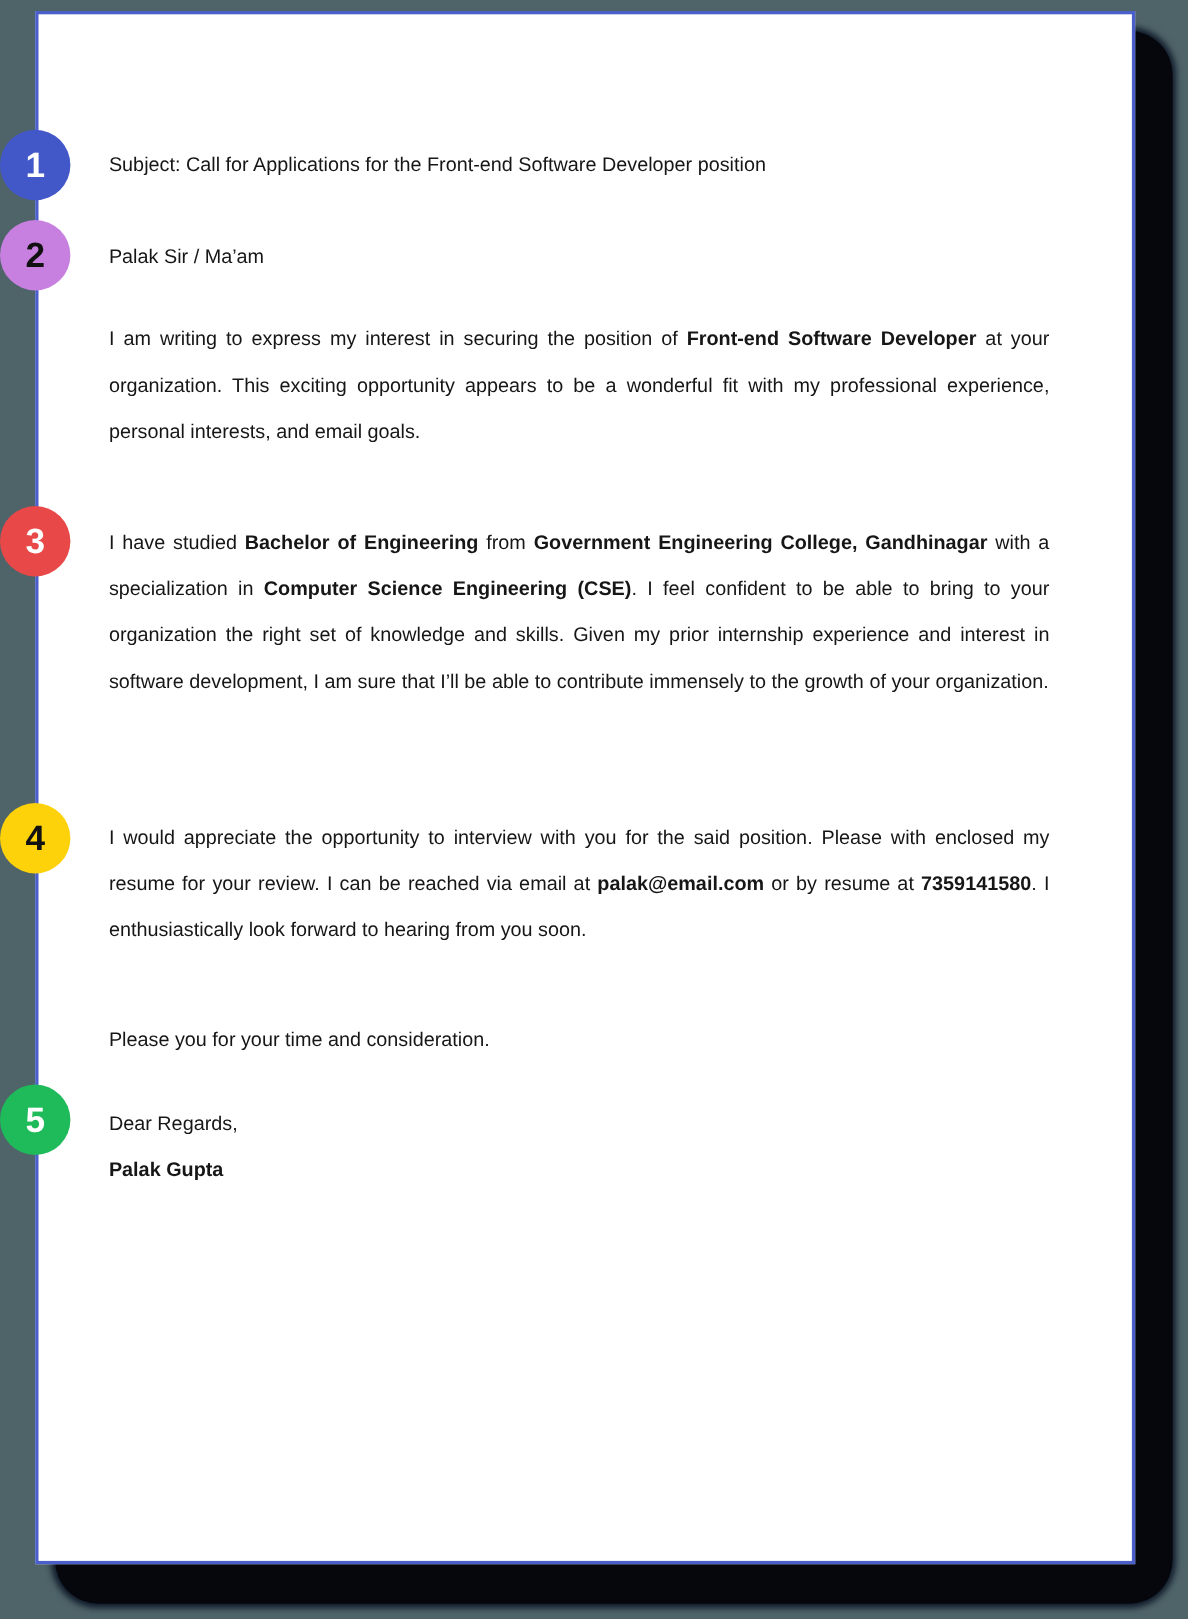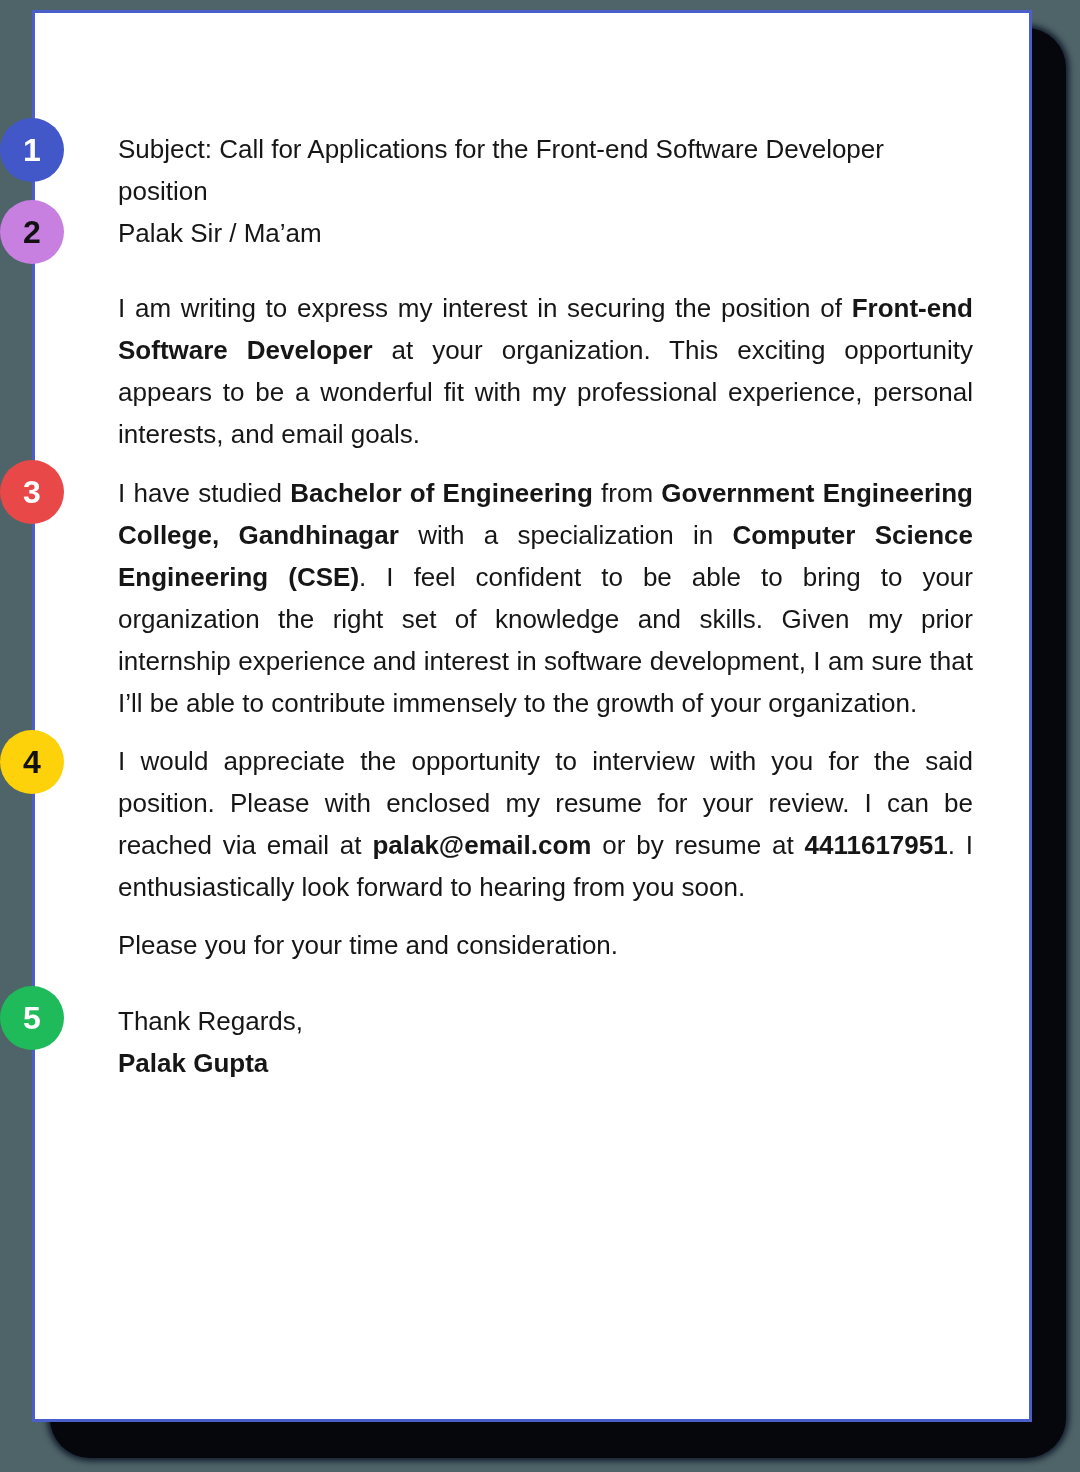--- a/index.html
+++ b/index.html
@@ -29,23 +29,23 @@
     position: absolute;
     left: 0px;
     width: 64px; height: 64px;
     border-radius: 50%;
     display: flex; align-items: center; justify-content: center;
     font-weight: bold; font-size: 32px;
     font-family: "Liberation Sans", sans-serif;
   }
   .text {
     position: absolute;
-    left: 118px;
+    left: 99px;
     width: 855px;
-    font-size: 26px;
+    font-size: 18px;
     line-height: 42px;
     color: #161616;
   }
   .justify { text-align: justify; }
   b { font-weight: bold; }
 </style>
 </head>
 <body>
 
 <div class="shadow"></div>
@@ -64,19 +64,19 @@
 
 <div class="text justify" style="top:287px;">
   <span>I am writing to express my interest in securing the position of </span><b>Front-end Software Developer</b><span> at your organization. This exciting opportunity appears to be a wonderful fit with my professional experience, personal interests, and email goals.</span>
 </div>
 
 <div class="text justify" style="top:472px;">
   <span>I have studied </span><b>Bachelor of Engineering</b><span> from </span><b>Government Engineering College, Gandhinagar</b><span> with a specialization in </span><b>Computer Science Engineering (CSE)</b><span>. I feel confident to be able to bring to your organization the right set of knowledge and skills. Given my prior internship experience and interest in software development, I am sure that I’ll be able to contribute immensely to the growth of your organization.</span>
 </div>
 
 <div class="text justify" style="top:740px;">
-  <span>I would appreciate the opportunity to interview with you for the said position. Please with enclosed my resume for your review. I can be reached via email at </span><b>palak@email.com</b><span> or by resume at </span><b>4411617951</b><span>. I enthusiastically look forward to hearing from you soon.</span>
+  <span>I would appreciate the opportunity to interview with you for the said position. Please with enclosed my resume for your review. I can be reached via email at </span><b>palak@email.com</b><span> or by resume at </span><b>7359141580</b><span>. I enthusiastically look forward to hearing from you soon.</span>
 </div>
 
 <div class="text" style="top:924px;">Please you for your time and consideration.</div>
 
-<div class="text" style="top:1000px;">Thank Regards,</div>
+<div class="text" style="top:1000px;">Dear Regards,</div>
 <div class="text" style="top:1042px;font-weight:bold;">Palak Gupta</div>
 
 </body></html>

